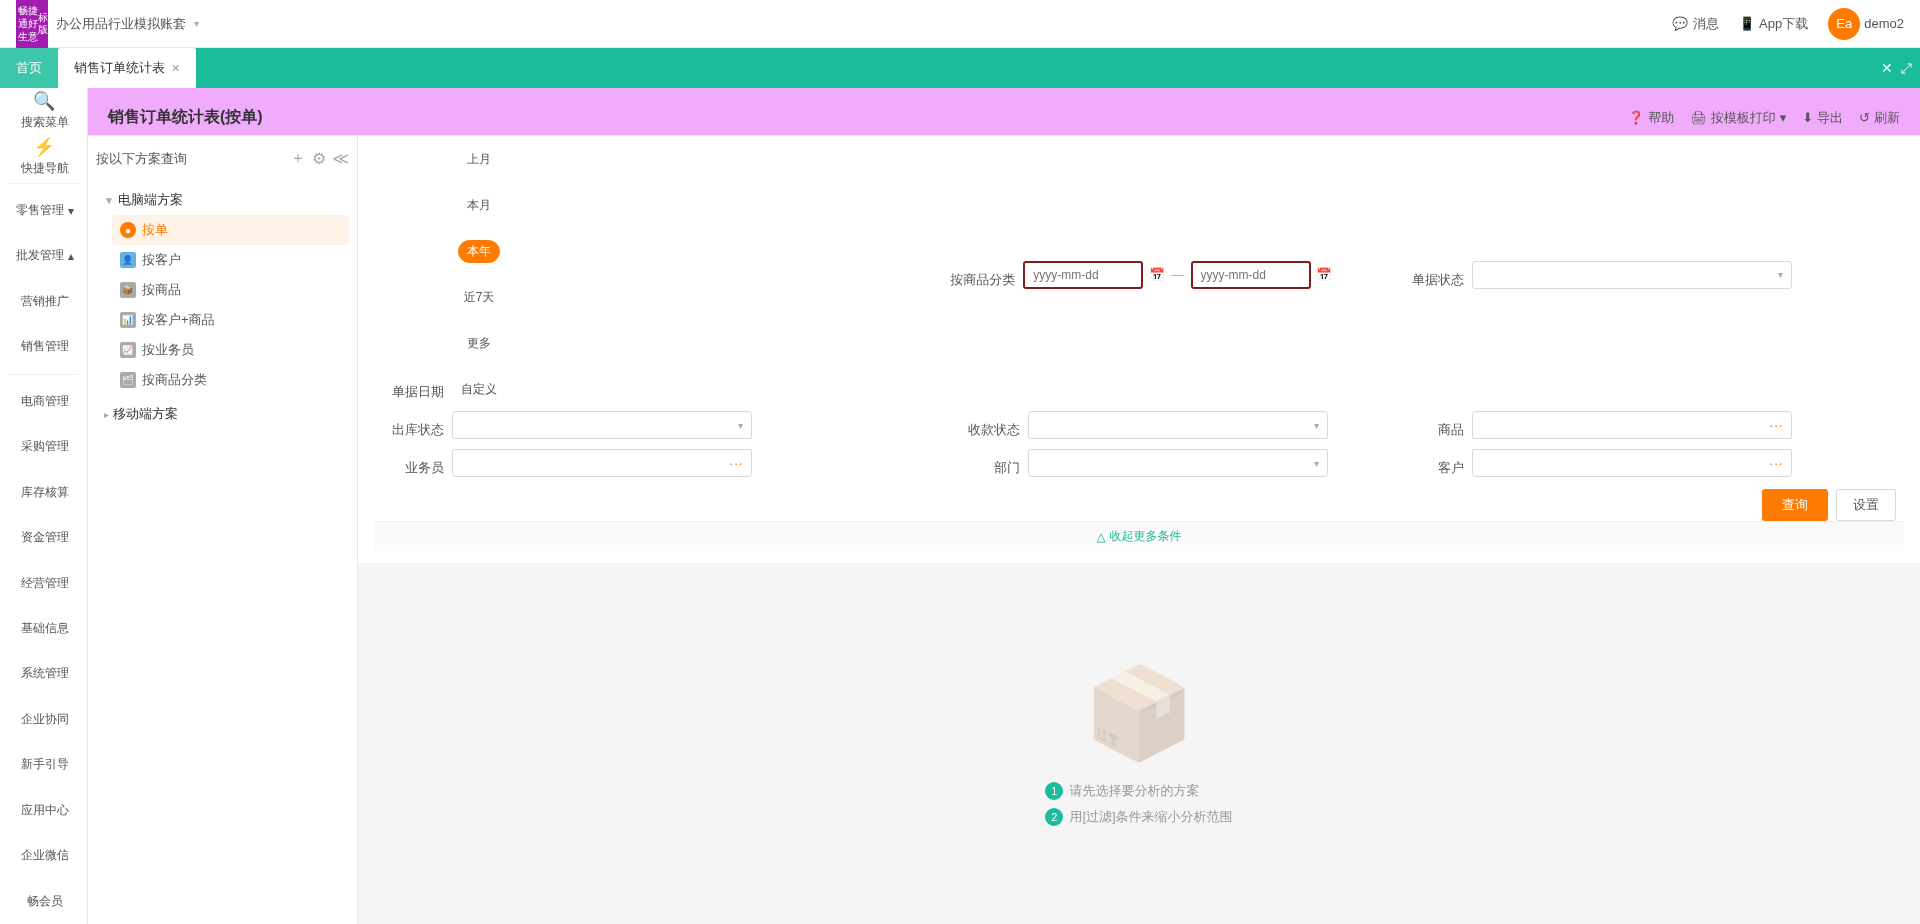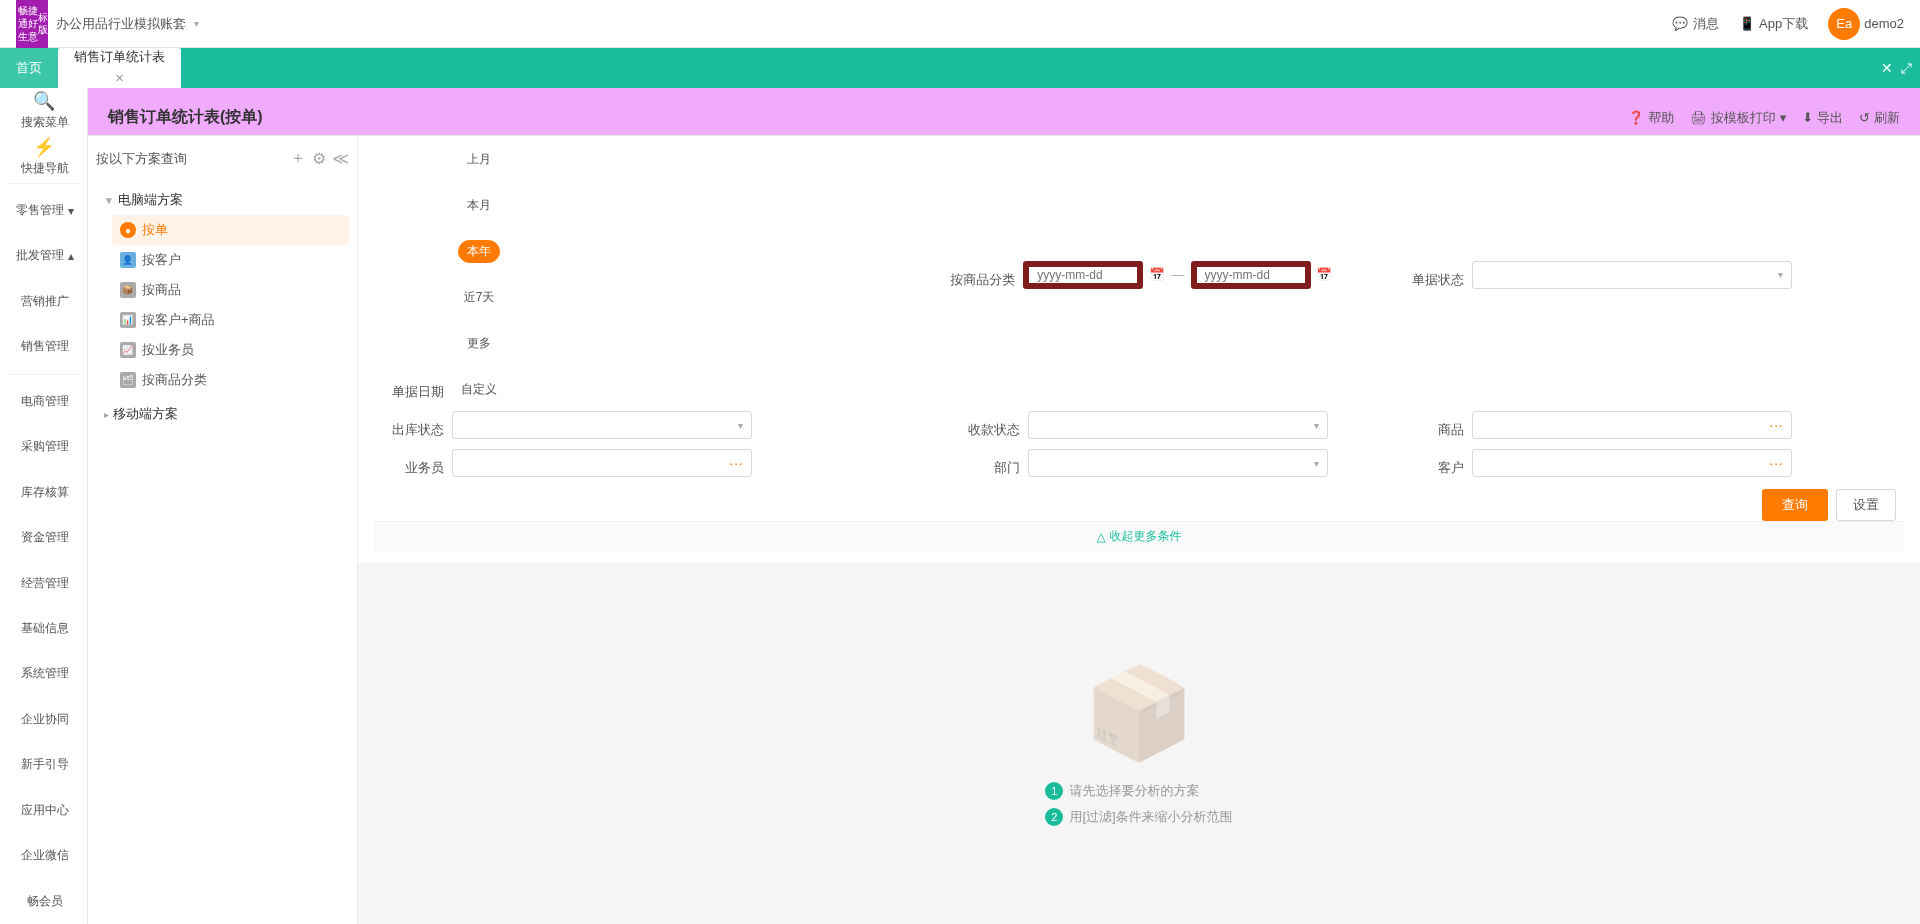--- a/index.html
+++ b/index.html
@@ -11,21 +11,21 @@
     .logo-box { width: 32px; height: 48px; background: #a21caf; display: flex; align-items: center; justify-content: center; color: #fff; font-size: 11px; text-align: right; line-height: 1.2; flex-shrink: 0; }
     .company-select { display: flex; align-items: center; gap: 4px; color: #555; font-size: 13px; cursor: pointer; }
     .top-bar-right { display: flex; align-items: center; gap: 20px; color: #555; font-size: 13px; }
     .top-bar-right .icon-btn { display: flex; align-items: center; gap: 4px; cursor: pointer; }
     .user-avatar { width: 32px; height: 32px; border-radius: 50%; background: #ff7a00; display: flex; align-items: center; justify-content: center; color: #fff; font-size: 13px; }
 
     
     .tab-bar { background: #1abc9c; height: 40px; display: flex; align-items: center; padding: 0 0; flex-shrink: 0; }
     .tab-item { height: 40px; display: flex; align-items: center; padding: 0 16px; color: #fff; cursor: pointer; font-size: 13px; gap: 6px; }
     .tab-item.home { background: rgba(255,255,255,0.15); }
-    .tab-item.active { background: #fff; color: #333; border-radius: 2px 2px 0 0; flex-direction: column; }
+    .tab-item.active { background: #fff; color: #333; border-radius: 2px 2px 0 0; }
     .tab-item .close-x { font-size: 11px; color: #999; cursor: pointer; }
     .tab-bar-right { margin-left: auto; display: flex; align-items: center; gap: 8px; padding-right: 8px; }
     .tab-bar-right span { color: #fff; cursor: pointer; font-size: 16px; }
 
     
     .main-layout { display: flex; flex: 1; overflow: hidden; }
 
     
     .sidebar { width: 88px; background: #fff; border-right: 1px solid #e8e8e8; display: flex; flex-direction: column; flex-shrink: 0; overflow-y: auto; }
     .sidebar-item { height: 52px; display: flex; flex-direction: column; align-items: center; justify-content: center; cursor: pointer; color: #555; font-size: 12px; gap: 2px; border-left: 3px solid transparent; }
@@ -62,21 +62,21 @@
 
     
     .right-content { flex: 1; display: flex; flex-direction: column; overflow: hidden; background: #f5f5f5; }
 
     
     .filter-area { background: #fff; padding: 12px 16px; flex-shrink: 0; }
     .filter-date-group { display: flex; align-items: center; gap: 23px; flex-direction: column; }
     .date-btn { padding: 2px 8px; border-radius: 3px; font-size: 12px; cursor: pointer; color: #555; border: 1px solid transparent; }
     .date-btn.active { background: #ff7a00; color: #fff; border-color: #ff7a00; border-radius: 12px; }
     .date-input-group { display: flex; align-items: center; gap: 6px; }
-    .date-input { border: 6px solid #7f1d1d; border-radius: 3px; padding: 3px 8px; font-size: 12px; color: #bbb; height: 28px; width: 120px; }
+    .date-input { border: 2px solid #7f1d1d; border-radius: 3px; padding: 3px 8px; font-size: 12px; color: #bbb; height: 28px; width: 120px; }
     .date-sep { color: #aaa; }
     .filter-ellipsis { color: #ff7a00; cursor: pointer; font-size: 14px; }
     .cal-icon { color: #aaa; cursor: pointer; }
     .collapse-bar { display: flex; align-items: center; justify-content: center; padding: 6px; cursor: pointer; color: #1abc9c; font-size: 12px; gap: 4px; background: #fafafa; border-top: 1px solid #f0f0f0; }
     .btn-query { background: #ff7a00; color: #fff; border: none; border-radius: 3px; padding: 6px 20px; font-size: 13px; cursor: pointer; }
     .btn-settings { background: #fff; color: #555; border: 1px solid #d9d9d9; border-radius: 3px; padding: 6px 16px; font-size: 13px; cursor: pointer; }
 
     
     .empty-state { flex: 1; display: flex; align-items: center; justify-content: center; flex-direction: column; gap: 16px; }
     .empty-hints { display: flex; flex-direction: column; gap: 8px; color: #999; font-size: 13px; }

